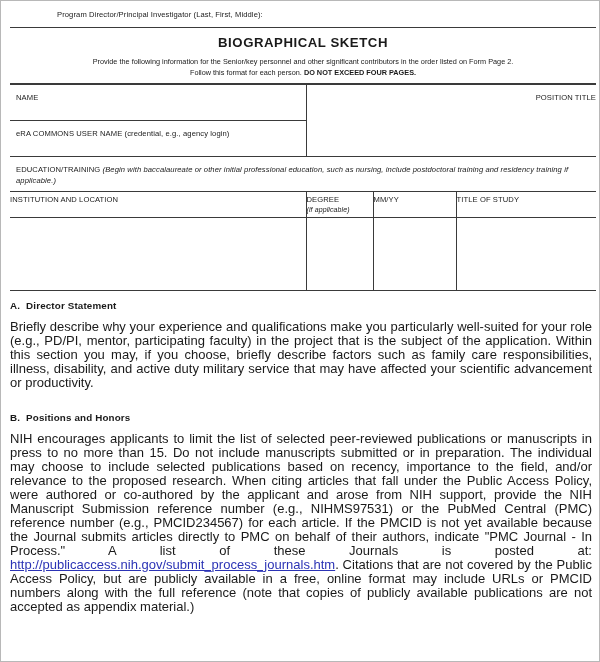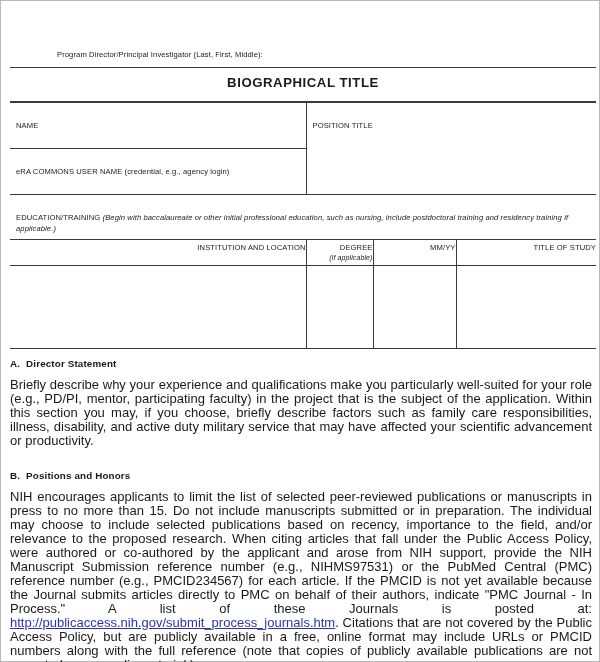--- a/index.html
+++ b/index.html
@@ -21,21 +21,20 @@
     box-sizing: border-box;
     border: 1px solid #b8b8b8;
     background: #ffffff;
   }
   .inner {
     position: absolute;
     left: 9px;
     top: 0;
     width: 586px;
     height: 479px;
-    margin-top: 40px;
   }
 
   
   .pd-line {
     height: 27px;
     display: flex;
     align-items: center;
     padding-left: 47px;
     font-size: 7.6px;
     letter-spacing: .1px;
@@ -62,33 +61,33 @@
 
   
   .ftable {
     border-collapse: collapse;
     width: 586px;
     table-layout: fixed;
   }
   .ftable td {
     border: 1px solid #3a3a3a;
     vertical-align: top;
-    padding: 18px 0 0 6px;
+    padding: 8px 0 0 6px;
     font-size: 7.6px;
     letter-spacing: .1px;
   }
   .ftable td.nb-l { border-left: none; }
   .ftable td.nb-r { border-right: none; }
   .cell-name   { height: 27px; }
   .cell-era    { height: 27px; }
-  .cell-pos    { height: 55px; }
+  .cell-pos    { height: 55px; text-align: right; }
   .cell-edu    { height: 26px; line-height: 10.5px; }
   .cell-edu i  { font-style: italic; }
   .colhead {
-    text-align: right;
+    text-align: left;
     height: 22px;
     padding-top: 3px !important;
     padding-left: 0 !important;
     line-height: 9.5px;
   }
   .colhead .sub { font-style: italic; font-size: 7px; }
   .cell-blank { height: 64px; }
 
   
   .body-wrap {
@@ -125,21 +124,26 @@
 <body>
 
 <div class="page">
   <div class="inner">
 
     <div class="pd-line">
       <span>Program Director/Principal Investigator (Last, First, Middle):</span>
     </div>
 
     <div class="title-band">
-      <div class="doc-title">BIOGRAPHICAL TITLE</div>
+      <div class="doc-title">BIOGRAPHICAL SKETCH</div>
+      <div class="doc-sub">
+        <span>Provide the following information for the Senior/key personnel and other significant contributors in the order listed on Form Page 2.</span><br>
+        <span>Follow this format for each person.</span>
+        <b>DO NOT EXCEED FOUR PAGES.</b>
+      </div>
     </div>
 
     <table class="ftable">
       <colgroup>
         <col style="width:296px">
         <col style="width:67px">
         <col style="width:83px">
         <col style="width:140px">
       </colgroup>
       <tbody>

